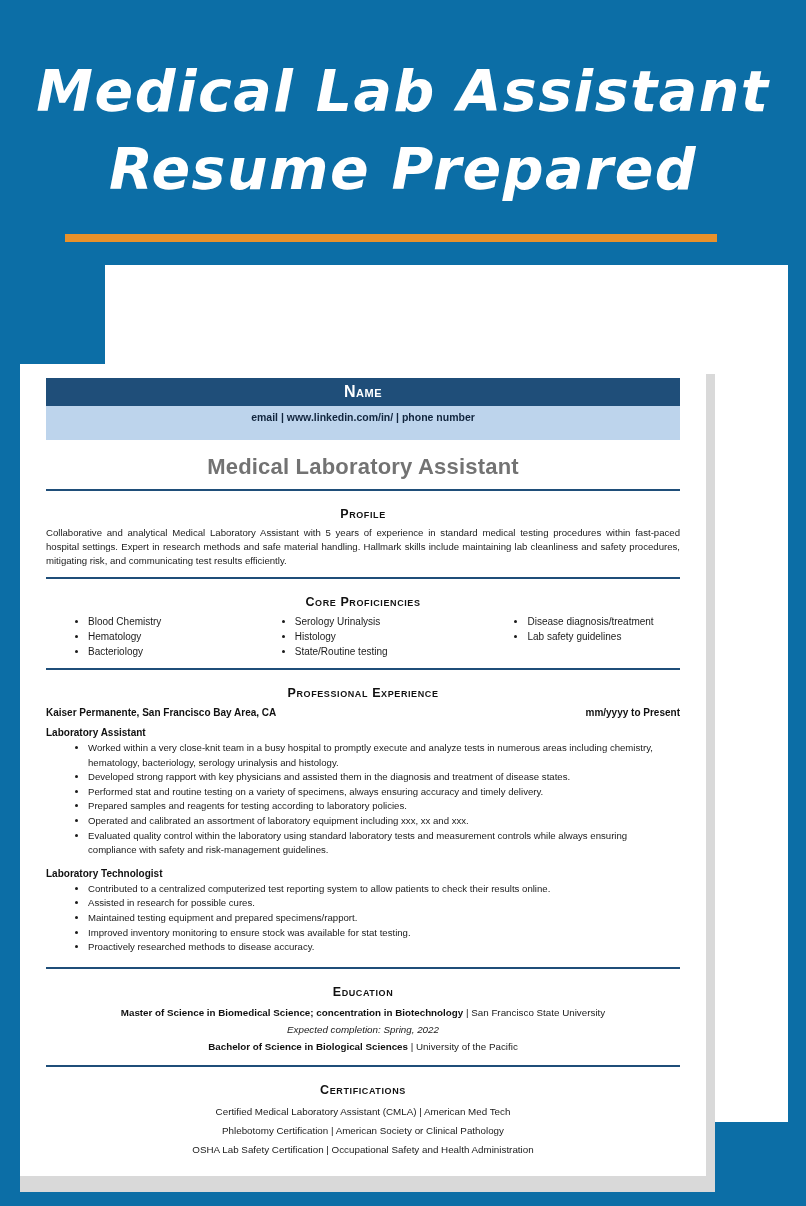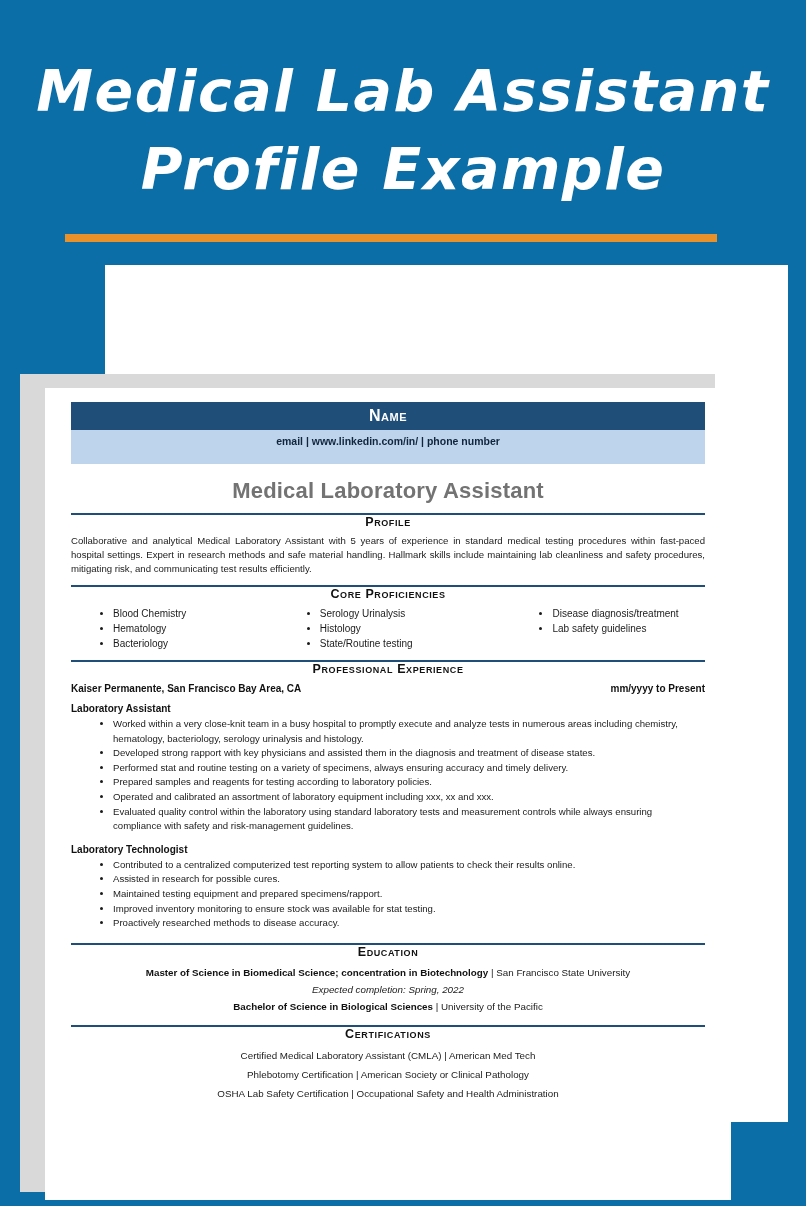--- a/index.html
+++ b/index.html
@@ -66,27 +66,26 @@
 
   
   .resume-shadow {
     position: absolute;
     left: 20px; top: 374px;
     width: 695px; height: 818px;
     background: #d9d9d9;
   }
   .resume-card {
     position: absolute;
-    left: 20px; top: 388px;
+    left: 20px; top: 364px;
     width: 686px; height: 812px;
     background: #ffffff;
     box-sizing: border-box;
     padding: 14px 26px 10px 26px;
     overflow: hidden;
-    margin-left: 25px;
   }
 
   
   .name-bar {
     background: #1f4e79;
     color: #ffffff;
     text-align: center;
     height: 28px;
     line-height: 28px;
     font-size: 16px;
@@ -108,21 +107,21 @@
     font-size: 22px;
     font-weight: 700;
     color: #737373;
     margin: 14px 0 9px 0;
     letter-spacing: 0.2px;
   }
 
   
   .section {
     border-top: 2.2px solid #1f4e79;
-    padding-top: 0;
+    padding-top: 16px;
     margin-top: 9px;
   }
   .section-title {
     text-align: center;
     font-size: 12.5px;
     font-weight: 700;
     font-variant: small-caps;
     letter-spacing: 0.6px;
     color: #111111;
     margin-bottom: 5px;
@@ -215,21 +214,21 @@
   }
 </style>
 </head>
 <body>
 
 <div class="page-frame"></div>
 
 <div class="hero">
   <div class="hero-title">
     <span class="line">Medical Lab Assistant</span>
-    <span class="line">Profile Example</span>
+    <span class="line">Resume Prepared</span>
   </div>
   <div class="hero-rule"></div>
 </div>
 
 <div class="back-card"></div>
 
 <div class="resume-shadow"></div>
 <div class="resume-card">
 
   <div class="name-bar">Name</div>

